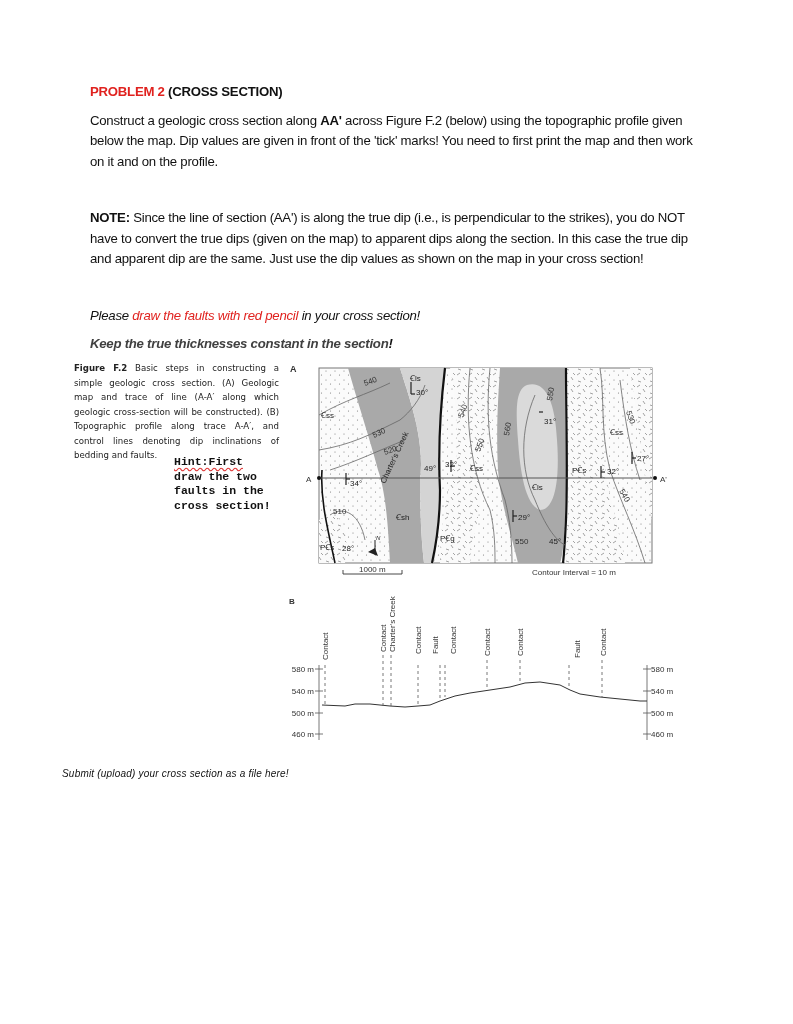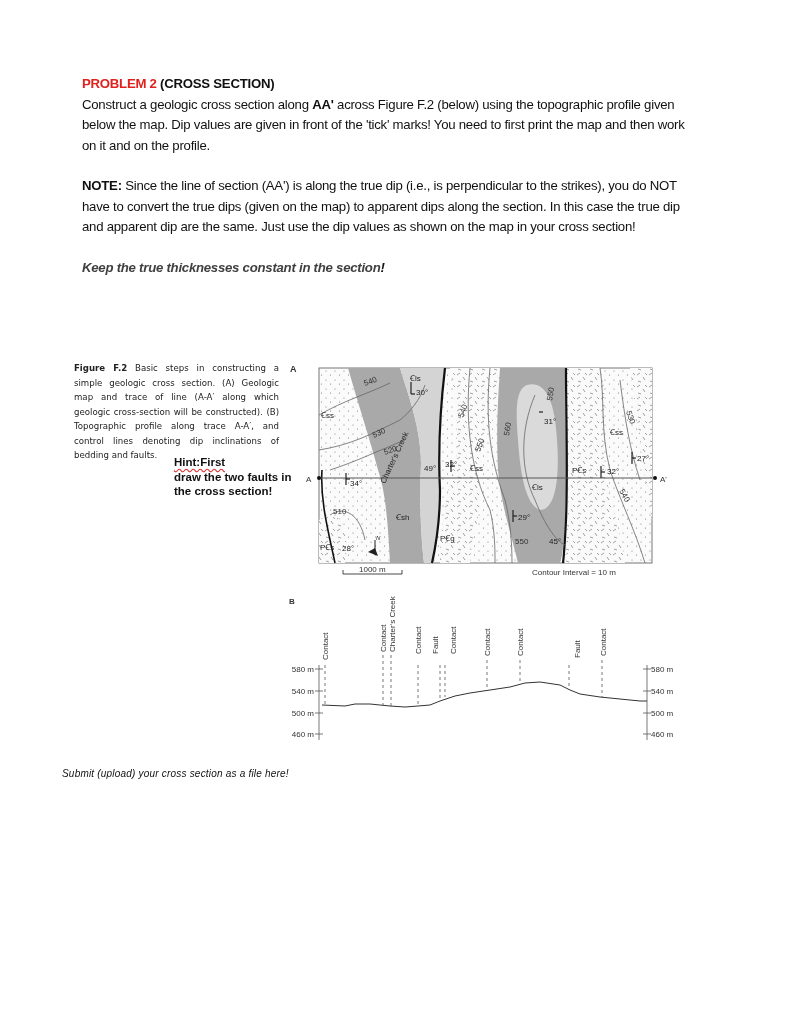--- a/index.html
+++ b/index.html
@@ -1,41 +1,42 @@
 <!DOCTYPE html>
 <html><head>
 <meta charset="utf-8">
 <style>
   html, body { margin:0; padding:0; background:#ffffff; }
   body { width:793px; height:1024px; position:relative; overflow:hidden; font-family:"Liberation Sans", sans-serif; color:#111; }
   .prob { position:absolute; left:82px; top:74px; width:620px; font-family:"Liberation Sans Narrow","Liberation Sans", sans-serif; font-size:13.2px; line-height:20.5px; letter-spacing:-0.25px; }
-  .prob p { margin:0; }
+  .prob p { margin:8px; }
   .red { color:#e0221f; }
   .blue { color:#404040; }
   .b { font-weight:bold; }
   .u { }
   .i { font-style:italic; }
   .gap { height:20px; }
   .fig { position:absolute; left:0; top:0; }
   .caption { position:absolute; left:74px; top:361px; width:205px; font-family:"DejaVu Sans", sans-serif; font-size:8.6px; line-height:14.5px; color:#222; text-align:justify; }
   .caption .cb { font-weight:bold; }
-  .hint { position:absolute; left:174px; top:455px; width:120px; font-family:Liberation Sans, sans-serif; font-size:11.5px; line-height:14.5px; font-weight:bold; color:#111; }
+  .hint { position:absolute; left:174px; top:455px; width:120px; font-family:Liberation Mono, monospace; font-size:11.5px; line-height:14.5px; font-weight:bold; color:#111; }
   .hint .w { text-decoration:underline wavy #d33; text-underline-offset:2px; }
   .submit { position:absolute; left:62px; top:768px; font-family:"Liberation Sans", sans-serif; font-style:italic; font-size:10px; color:#111; letter-spacing:0.2px; }
   svg text { font-family:"Liberation Sans", sans-serif; }
 </style>
 </head>
 <body>
 
 <div class="prob">
   <p><span class="red b">PROBLEM 2</span><span class="b"> (CROSS SECTION)</span></p>
   <p><span class="u">Construct a geologic cross section</span><span> along </span><span class="b">AA'</span><span> across Figure F.2 (below) using the topographic profile given below the map. Dip values are given in front of the 'tick' marks! You need to first print the map and then work on it and on the profile.</span></p>
   <div class="gap"></div>
   <p><span class="b">NOTE:</span><span> Since the line of section (AA') is along the true dip (i.e., is perpendicular to the strikes), you do </span><span class="u">NOT</span><span> have to convert the true dips (given on the map) to apparent dips along the section. In this case the true dip and apparent dip are the same. Just use the dip values as shown on the map in your cross section!</span></p>
   <div class="gap"></div>
+  <p class="i"><span>Please </span><span class="red">draw the faults with red pencil</span><span> in your cross section!</span></p>
   <p class="i b"><span class="blue">Keep the true thicknesses constant in the section</span><span>!</span></p>
 </div>
 
 <div class="caption"><span class="cb">Figure F.2</span><span>  Basic steps in constructing a simple geologic cross section. (A) Geologic map and trace of line (A-A′ along which geologic cross-section will be constructed). (B) Topographic profile along trace A-A′, and control lines denoting dip inclinations of bedding and faults.</span></div>
 
 <div class="hint"><span class="w">Hint:First</span><br><span>draw the two faults in the cross section!</span></div>
 
 <svg class="fig" width="793" height="1024" viewBox="0 0 793 1024">
   <defs>
     <pattern id="dots" width="9" height="9" patternUnits="userSpaceOnUse">

